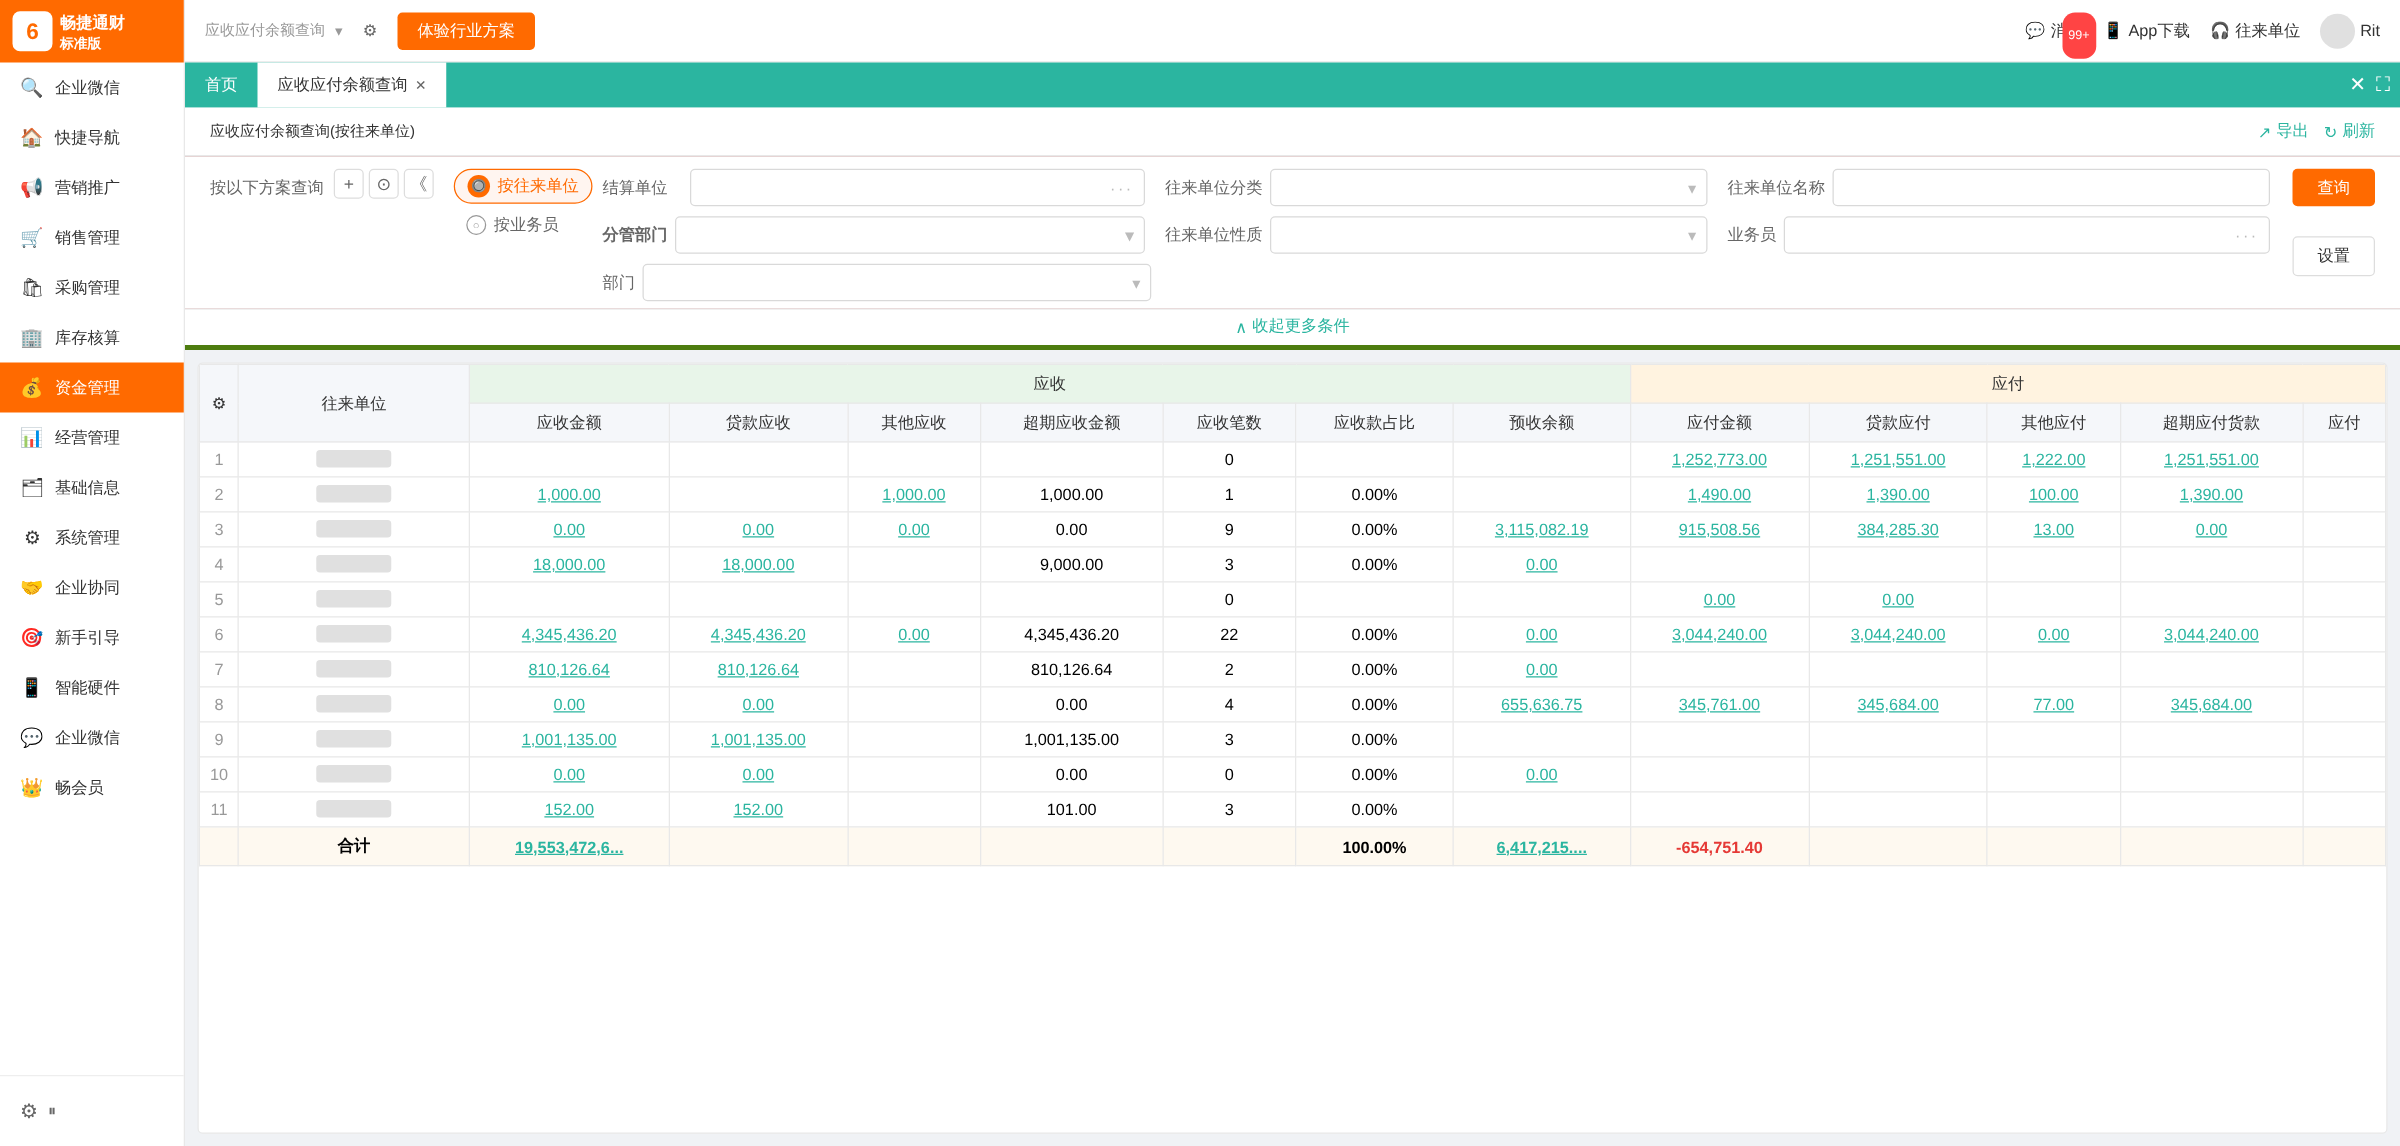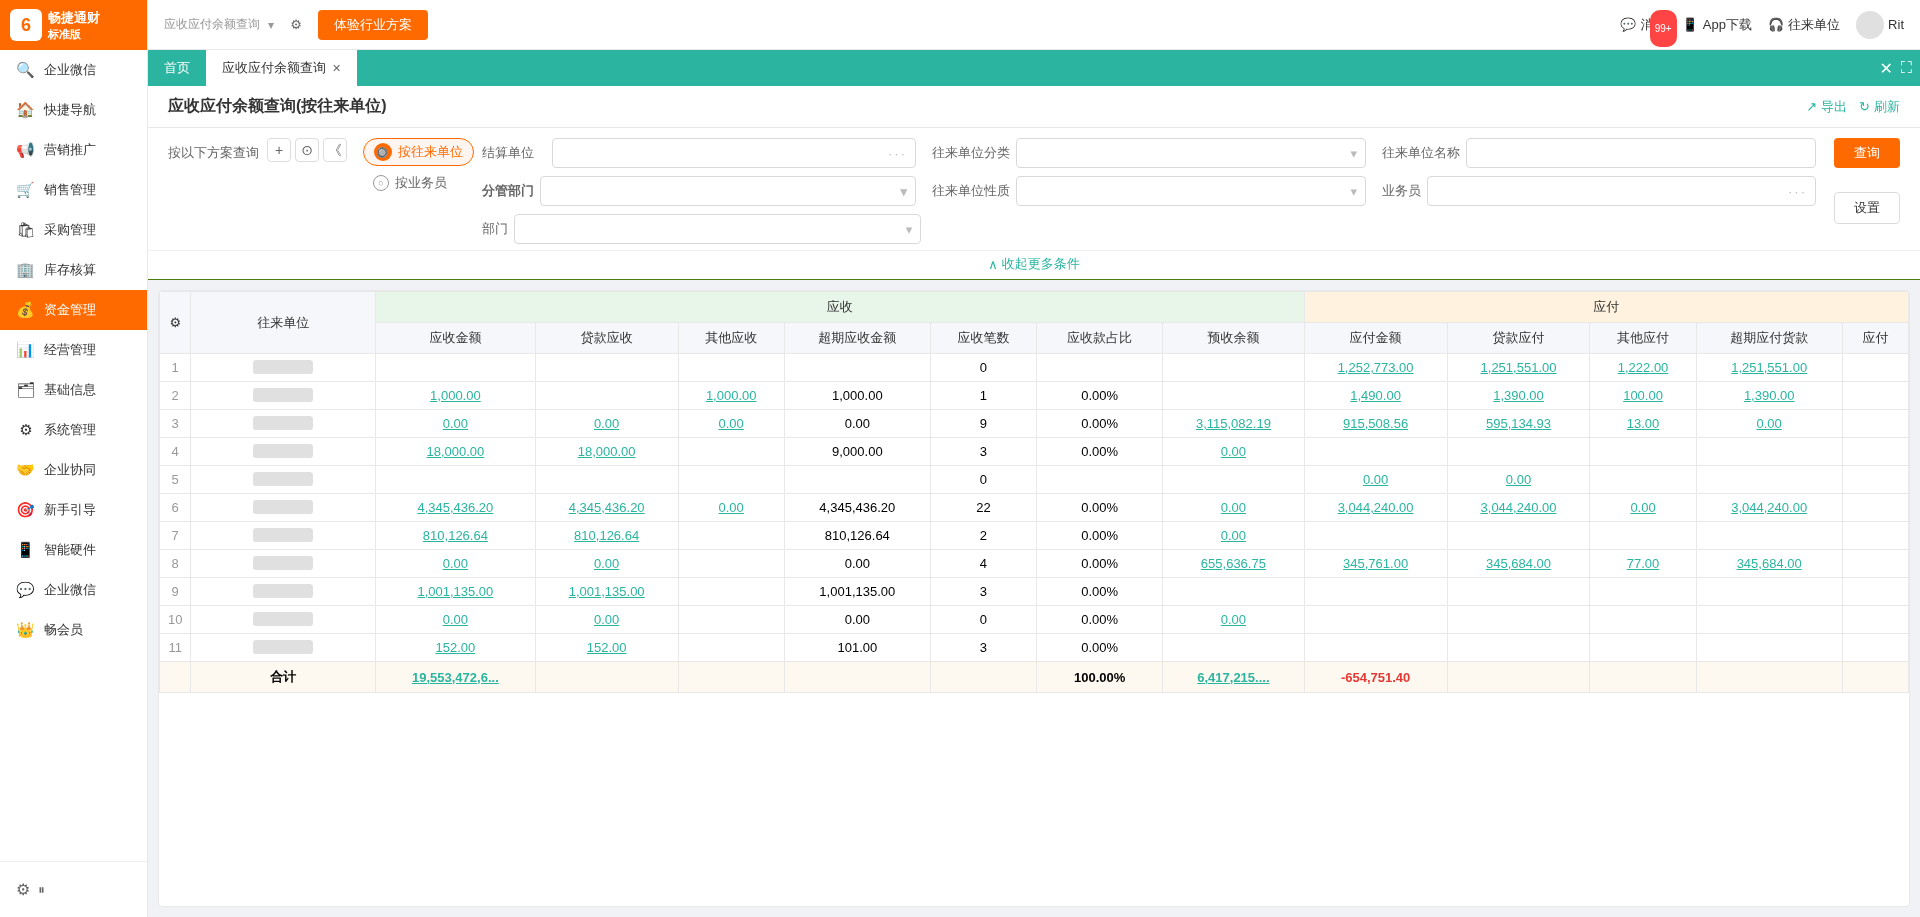--- a/index.html
+++ b/index.html
@@ -32,36 +32,36 @@
     .user-avatar { width: 28px; height: 28px; background: #e0e0e0; border-radius: 50%; }
 
     
     .tabbar { height: 36px; background: #2bb5a0; display: flex; align-items: stretch; padding-left: 0; }
     .tab { display: flex; align-items: center; padding: 0 16px; color: #fff; cursor: pointer; font-size: 13px; position: relative; }
     .tab.home { background: transparent; }
     .tab.active { background: #fff; color: #333; }
     .tab-close { margin-left: 6px; font-size: 11px; cursor: pointer; color: #666; }
     .tabbar-actions { margin-left: auto; display: flex; align-items: center; padding-right: 8px; gap: 8px; }
     .tabbar-action-btn { color: #fff; cursor: pointer; font-size: 16px; }
-    .page-title { font-size: 16px; font-weight: bold; color: #333; padding-bottom: 12px; }
+    .page-title { font-size: 12px; font-weight: normal; color: #333; padding-bottom: 12px; }
     .header-btn { display: flex; align-items: center; gap: 4px; color: #2bb5a0; cursor: pointer; font-size: 13px; }
     .search-add-btn { width: 24px; height: 24px; border: 1px solid #ddd; border-radius: 4px; display: flex; align-items: center; justify-content: center; cursor: pointer; color: #666; font-size: 14px; }
     .query-btn { background: #ff6a00; color: #fff; border: none; border-radius: 4px; padding: 6px 20px; cursor: pointer; font-size: 13px; }
     .set-btn { border: 1px solid #ddd; background: #fff; color: #333; border-radius: 4px; padding: 6px 16px; cursor: pointer; font-size: 13px; }
     .data-table { width: 100%; border-collapse: collapse; font-size: 12px; }
     .data-table th, .data-table td { border: 1px solid #e8e8e8; padding: 6px 8px; text-align: center; white-space: nowrap; }
     .data-table th { background: #f5f7fa; color: #333; font-weight: normal; }
     .data-table .group-header { background: #f5f7fa; }
     .data-table td a, .data-table td .link { color: #2bb5a0; text-decoration: underline; cursor: pointer; }
     .data-table .total-row td { background: #fef9f0; font-weight: bold; }
     .row-num { color: #999; }
     .blurred { background: #e0e0e0; border-radius: 3px; color: transparent; user-select: none; min-width: 60px; display: inline-block; height: 14px; }
 
     .page-content { flex: 1; display: flex; flex-direction: column; overflow: hidden; }
-    .search-panel { background: #7f1d1d; border-bottom: 1px solid #4d7c0f; }
+    .search-panel { background: #7f1d1d; border-bottom: 4px solid #4d7c0f; }
   </style>
 </head>
 <body>
 
 <div class="sidebar">
   <div class="sidebar-logo">
     <div class="sidebar-logo-icon">6</div>
     <div>
       <div>畅捷通财</div>
       <div style="font-size:11px;">标准版</div>
@@ -347,21 +347,21 @@
       <td class="row-num">3</td>
       <td><span class="blurred">&nbsp;&nbsp;&nbsp;&nbsp;&nbsp;&nbsp;&nbsp;&nbsp;&nbsp;&nbsp;</span></td>
       <td><span class="link">0.00</span></td>
       <td><span class="link">0.00</span></td>
       <td><span class="link">0.00</span></td>
       <td>0.00</td>
       <td>9</td>
       <td>0.00%</td>
       <td><span class="link">3,115,082.19</span></td>
       <td><span class="link">915,508.56</span></td>
-      <td><span class="link">595,134.93</span></td>
+      <td><span class="link">384,285.30</span></td>
       <td><span class="link">13.00</span></td>
       <td><span class="link">0.00</span></td>
       <td></td>
     </tr>
             <tr>
       <td class="row-num">4</td>
       <td><span class="blurred">&nbsp;&nbsp;&nbsp;&nbsp;&nbsp;&nbsp;&nbsp;&nbsp;&nbsp;&nbsp;</span></td>
       <td><span class="link">18,000.00</span></td>
       <td><span class="link">18,000.00</span></td>
       <td></td>

